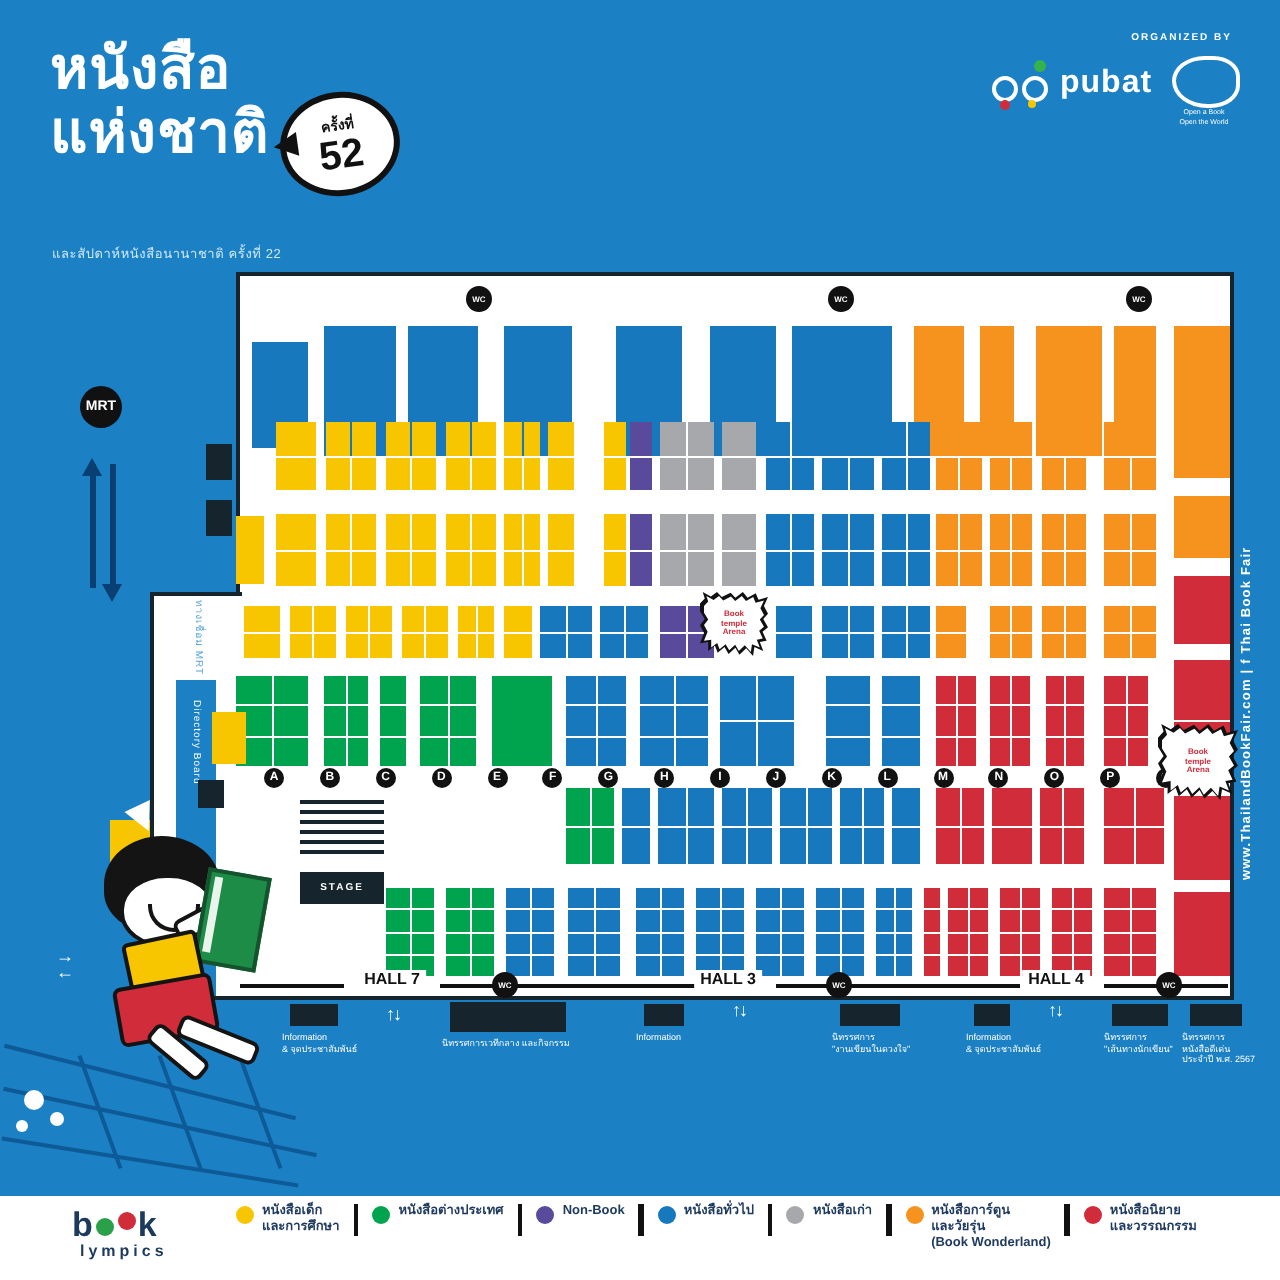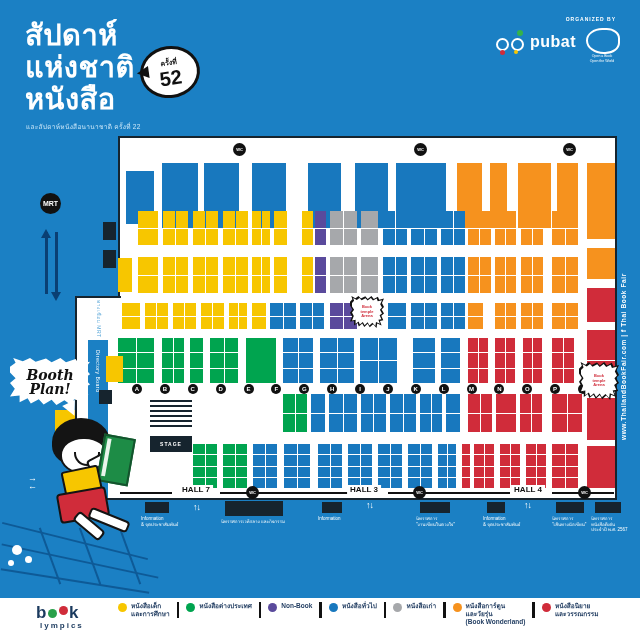--- a/index.html
+++ b/index.html
@@ -87,23 +87,22 @@
   .leg-dot{width:9px;height:9px;border-radius:50%;margin-top:1px;flex:none;}
   .leg-txt{font-size:6.5px;font-weight:bold;color:#1e3a5f;line-height:1.25;white-space:nowrap;}
   .leg-sep{width:2.5px;height:16px;background:#111;margin-top:0;flex:none;}
 </style>
 </head>
 <body>
 
 <div class="page">
 
   <div class="abs title">
-    <div>สัปดาห์</div>
+    <div>หนังสือ</div>
     <div>แห่งชาติ</div>
-    <div>หนังสือ</div>
   </div>
   <div class="abs badge">
     <div class="t">ครั้งที่</div>
     <div class="n">52</div>
   </div>
   <div class="abs subtitle">และสัปดาห์หนังสือนานาชาติ ครั้งที่ 22</div>
 
   <div class="abs orgby">ORGANIZED BY</div>
   <div class="abs pcir" style="left:496px;top:38px;"></div>
   <div class="abs pcir" style="left:511px;top:38px;"></div>
@@ -820,24 +819,20 @@
       <div class="caption-box" style="left: 420px; top: 502px; width: 30px; height: 11px;"></div>
       <div class="caption-txt" style="left: 416px; top: 516px; width: 52px;">นิทรรศการ<br>"งานเขียนในดวงใจ"</div>
       <div class="caption-box" style="left: 487px; top: 502px; width: 18px; height: 11px;"></div>
       <div class="caption-txt" style="left: 483px; top: 516px; width: 40px;">Information<br>&amp; จุดประชาสัมพันธ์</div>
       <div class="caption-box" style="left: 556px; top: 502px; width: 28px; height: 11px;"></div>
       <div class="caption-txt" style="left: 552px; top: 516px; width: 50px;">นิทรรศการ<br>"เส้นทางนักเขียน"</div>
       <div class="caption-box" style="left: 595px; top: 502px; width: 26px; height: 11px;"></div>
       <div class="caption-txt" style="left: 591px; top: 516px; width: 48px;">นิทรรศการ<br>หนังสือดีเด่น<br>ประจำปี พ.ศ. 2567</div>
     </div>
 
-  <div class="abs bubble">
-    <div>Booth</div>
-    <div>Plan!</div>
-  </div>
   <div class="abs btail"></div>
 
   <div class="abs net" style="left:0;top:540px;width:150px;transform:rotate(14deg);"></div>
   <div class="abs net" style="left:0;top:560px;width:160px;transform:rotate(12deg);"></div>
   <div class="abs net" style="left:0;top:580px;width:150px;transform:rotate(9deg);"></div>
   <div class="abs net" style="left:20px;top:555px;width:60px;transform:rotate(70deg);"></div>
   <div class="abs net" style="left:60px;top:555px;width:60px;transform:rotate(70deg);"></div>
   <div class="abs net" style="left:100px;top:555px;width:60px;transform:rotate(70deg);"></div>
   <div class="abs hair"></div>
   <div class="abs face"></div>

